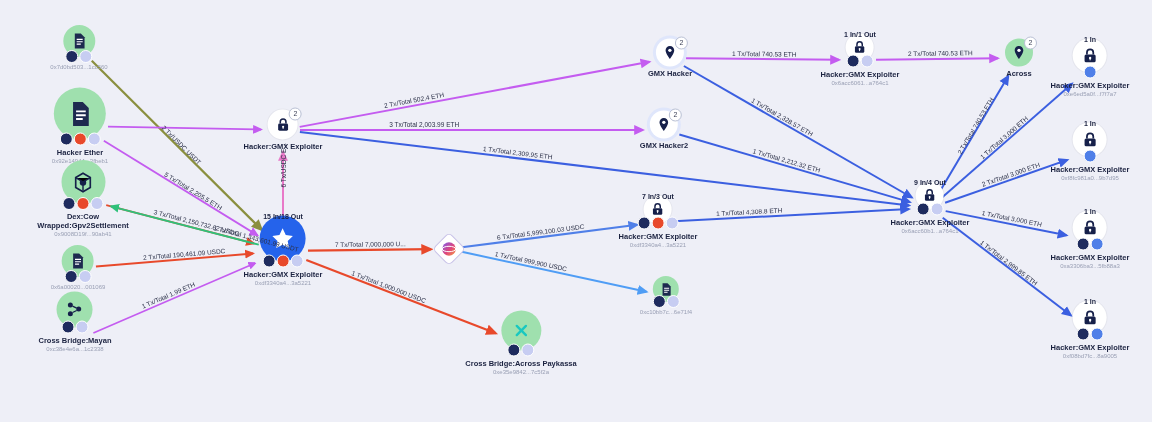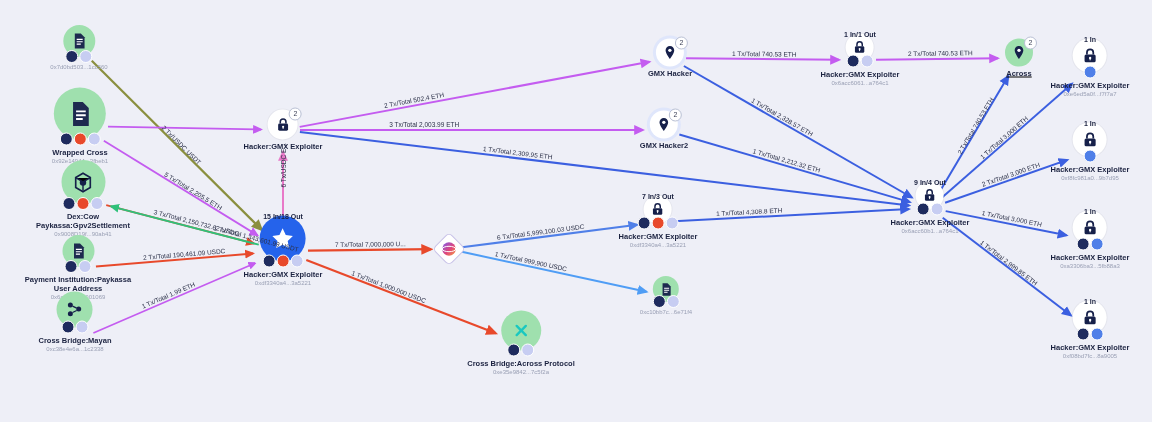--- a/index.html
+++ b/index.html
@@ -116,51 +116,50 @@
         <svg width="29" height="29" viewBox="0 0 24 24">
           <path fill="#16204a" d="M6 2h8l5 5v15H6z" opacity=".95"></path>
           <path fill="#fff" d="M8.5 9h8v1.6h-8zm0 3.2h8v1.6h-8zm0 3.2h5.5v1.6H8.5z"></path>
         </svg>
       </div>
       <div class="chips">
         <span class="chip navy"></span>
         <span class="chip red"></span>
         <span class="chip lav"></span>
       </div>
-      <div class="nlabel">Wrapped Cross</div>
+      <div class="nlabel">Hacker Ether</div>
       <div class="naddr">0x92e14944...3fbeb1</div>
     </div>
     <div class="node" style="left: 83px; top: 199px;">
       <div class="disc green" style="width: 44px; height: 44px;">
         <svg width="25" height="25" viewBox="0 0 24 24">
           <path fill="none" stroke="#16204a" stroke-width="1.6" d="M12 3.2l7 4v9.6l-7 4-7-4V7.2z"></path>
           <circle cx="12" cy="12" r="3.1" fill="#16204a"></circle>
           <path stroke="#16204a" stroke-width="1.4" d="M5.3 7.6L12 11.4l6.7-3.8M12 11.4V20"></path>
         </svg>
       </div>
       <div class="chips">
         <span class="chip navy"></span>
         <span class="chip red"></span>
         <span class="chip lav"></span>
       </div>
-      <div class="nlabel wrap">Dex:Cow Paykassa:Gpv2Settlement</div>
+      <div class="nlabel wrap">Dex:Cow Wrapped:Gpv2Settlement</div>
       <div class="naddr">0x9008D19f...90ab41</div>
     </div>
     <div class="node" style="left: 78px; top: 268px;">
       <div class="disc green" style="width: 32px; height: 32px;">
         <svg width="18" height="18" viewBox="0 0 24 24">
           <path fill="#16204a" d="M6 2h8l5 5v15H6z" opacity=".95"></path>
           <path fill="#fff" d="M8.5 9h8v1.6h-8zm0 3.2h8v1.6h-8zm0 3.2h5.5v1.6H8.5z"></path>
         </svg>
       </div>
       <div class="chips">
         <span class="chip navy"></span>
         <span class="chip lav"></span>
       </div>
-      <div class="nlabel wrap">Payment Institution:Paykassa User Address</div>
       <div class="naddr">0x6a00020...001069</div>
     </div>
     <div class="node" style="left: 75px; top: 322px;">
       <div class="disc green" style="width: 36px; height: 36px;">
         <svg width="20" height="20" viewBox="0 0 24 24">
           <circle cx="7" cy="6.5" r="3" fill="#16204a"></circle>
           <circle cx="7" cy="17" r="3" fill="#16204a"></circle>
           <circle cx="17" cy="11.5" r="3" fill="#16204a"></circle>
           <path stroke="#16204a" stroke-width="1.5" d="M9.6 8L14.6 10.4M9.6 15.6L14.6 13.2"></path>
         </svg>
@@ -275,21 +274,21 @@
         </svg>
       </div>
       <div class="chips">
         <span class="chip navy"></span>
         <span class="chip lav"></span>
       </div>
       <div class="nlabel">Hacker:GMX Exploiter</div>
       <div class="naddr">0x6acc6061...a764c1</div>
     </div>
     <div class="io" style="left: 860px; top: 34px;">1 In/1 Out</div>
-    <div class="node" style="left: 1019px; top: 58px; text-decoration: underline;">
+    <div class="node" style="left: 1019px; top: 58px;">
       <div class="disc green" style="width: 28px; height: 28px;">
         <svg width="16" height="16" viewBox="0 0 24 24">
           <path fill="#16204a" d="M12 2.2c-3.6 0-6.5 2.9-6.5 6.5 0 4.8 6.5 13 6.5 13s6.5-8.2 6.5-13c0-3.6-2.9-6.5-6.5-6.5z"></path>
           <circle cx="12" cy="8.7" r="2.5" fill="#fff"></circle>
         </svg>
         <span class="badge">2</span>
       </div>
       <div class="nlabel">Across</div>
     </div>
     <div class="node" style="left: 930px; top: 208px;">
@@ -378,21 +377,21 @@
     <div class="node" style="left: 521px; top: 343px;">
       <div class="disc green" style="width: 40px; height: 40px;">
         <svg width="22" height="22" viewBox="0 0 24 24">
           <path stroke="#19c8c0" stroke-width="2.6" stroke-linecap="round" d="M7 7l4 4M17 7l-4 4M7 17l4-4M17 17l-4-4"></path>
         </svg>
       </div>
       <div class="chips">
         <span class="chip navy"></span>
         <span class="chip lav"></span>
       </div>
-      <div class="nlabel">Cross Bridge:Across Protocol</div>
+      <div class="nlabel">Cross Bridge:Across Paykassa</div>
       <div class="naddr">0xe35e9842...7c5f2a</div>
     </div>
   </div>
 <div id="labellayer">
     <div class="elabel" style="left: 163.149px; top: 131.736px; transform: translateY(-9px) rotate(44.86deg);">2 Tx/USDC USDT</div>
     <div class="elabel" style="left: 165.287px; top: 178.517px; transform: translateY(-9px) rotate(31.62deg);">5 Tx/Total 2,205.5 ETH</div>
     <div class="elabel" style="left: 153.504px; top: 217.331px; transform: translateY(-9px) rotate(14.57deg);">3 Tx/Total 2,150,732.62 USDC</div>
     <div class="elabel" style="left: 214.483px; top: 233.186px; transform: translateY(-9px) rotate(14.57deg);">1 Tx/Total 1,343,601.99 USDT</div>
     <div class="elabel" style="left: 143.088px; top: 262.602px; transform: translateY(-9px) rotate(-4.74deg);">2 Tx/Total 190,461.09 USDC</div>
     <div class="elabel" style="left: 141.989px; top: 312.014px; transform: translateY(-9px) rotate(-23.4deg);">1 Tx/Total 1.99 ETH</div>

